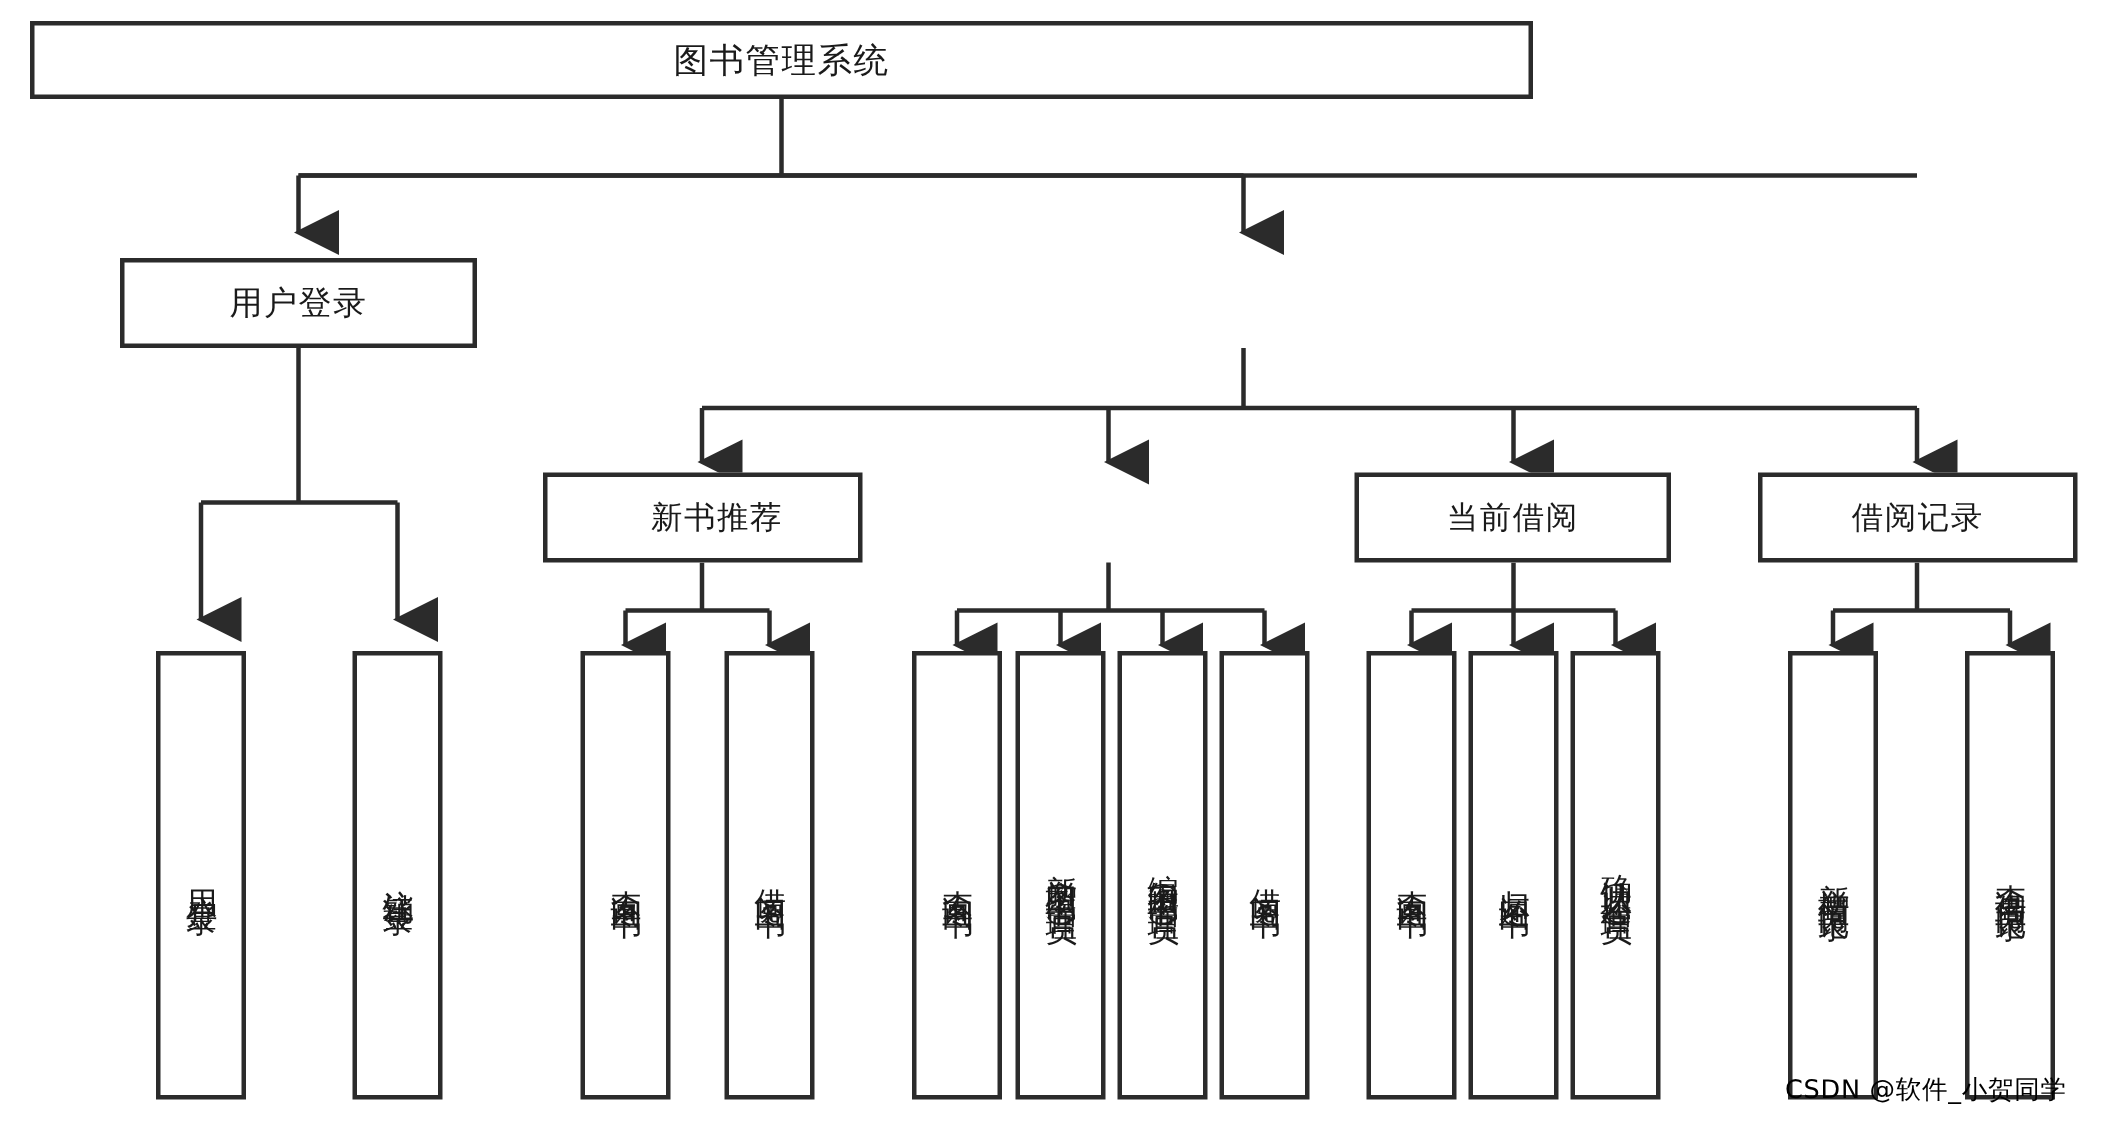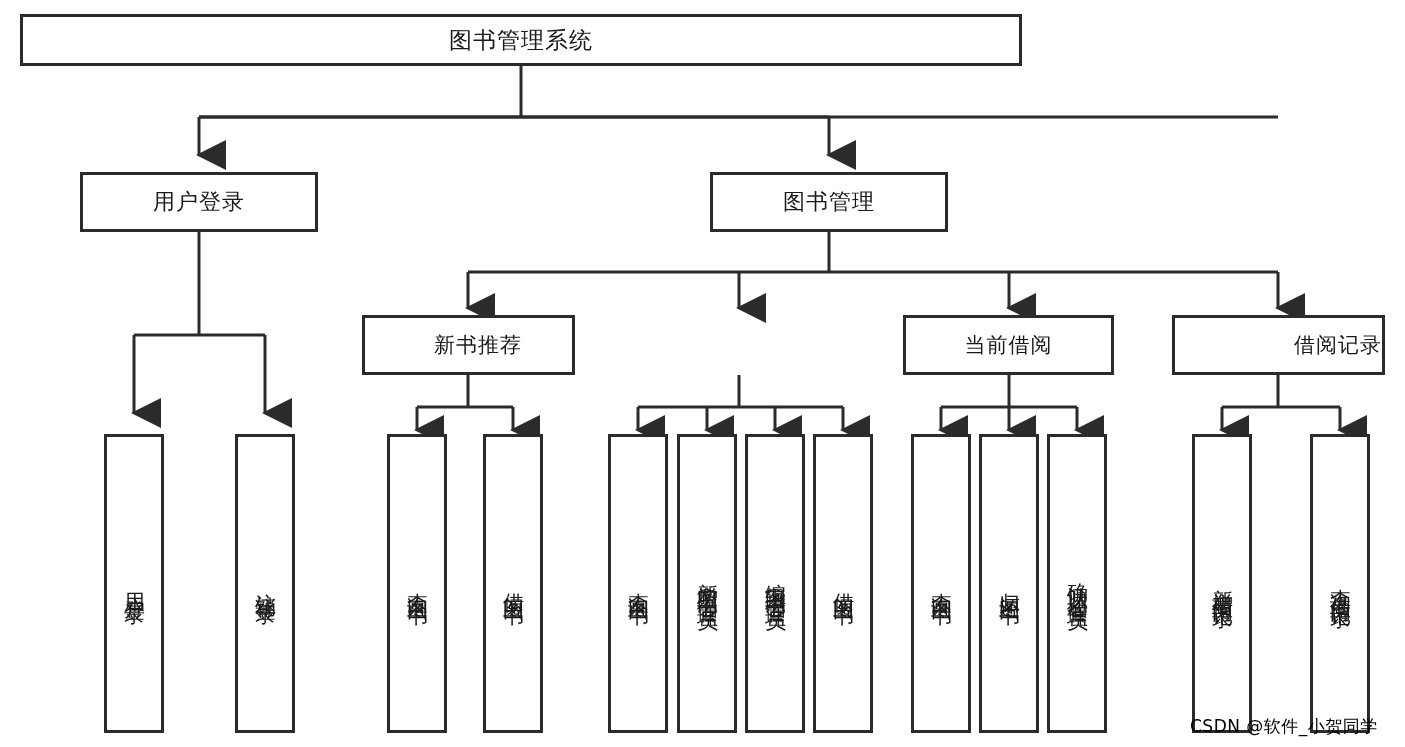--- a/index.html
+++ b/index.html
@@ -132,31 +132,28 @@
     </g>
   </svg>
 
   <div class="node root" style="left:20px; top:14px; width:1002px; height:52px;">
     <span class="htext">图书管理系统</span>
   </div>
 
   <div class="node level2" style="left:80px; top:172px; width:238px; height:60px;">
     <span class="htext">用户登录</span>
   </div>
-  <div class="node level2" style="left:710px; top:172px; width:238px; height:60px;">
-    <span class="htext">图书管理</span>
-  </div>
 
   <div class="node level3" style="left:362px; top:315px; width:213px; height:60px;padding-left:19px;">
     <span class="htext">新书推荐</span>
   </div>
   <div class="node level3" style="left:903px; top:315px; width:211px; height:60px;">
     <span class="htext">当前借阅</span>
   </div>
-  <div class="node level3" style="left:1172px; top:315px; width:213px; height:60px;justify-content:flex-end;">
+  <div class="node level3" style="left:1172px; top:315px; width:213px; height:60px;">
     <span class="htext">借阅记录</span>
   </div>
 
   <div class="node leaf" style="left:104px; top:434px; width:60px; height:299px;">
     <span class="vtext">用户登录</span>
   </div>
   <div class="node leaf" style="left:235px; top:434px; width:60px; height:299px;">
     <span class="vtext">注销登录</span>
   </div>
 

